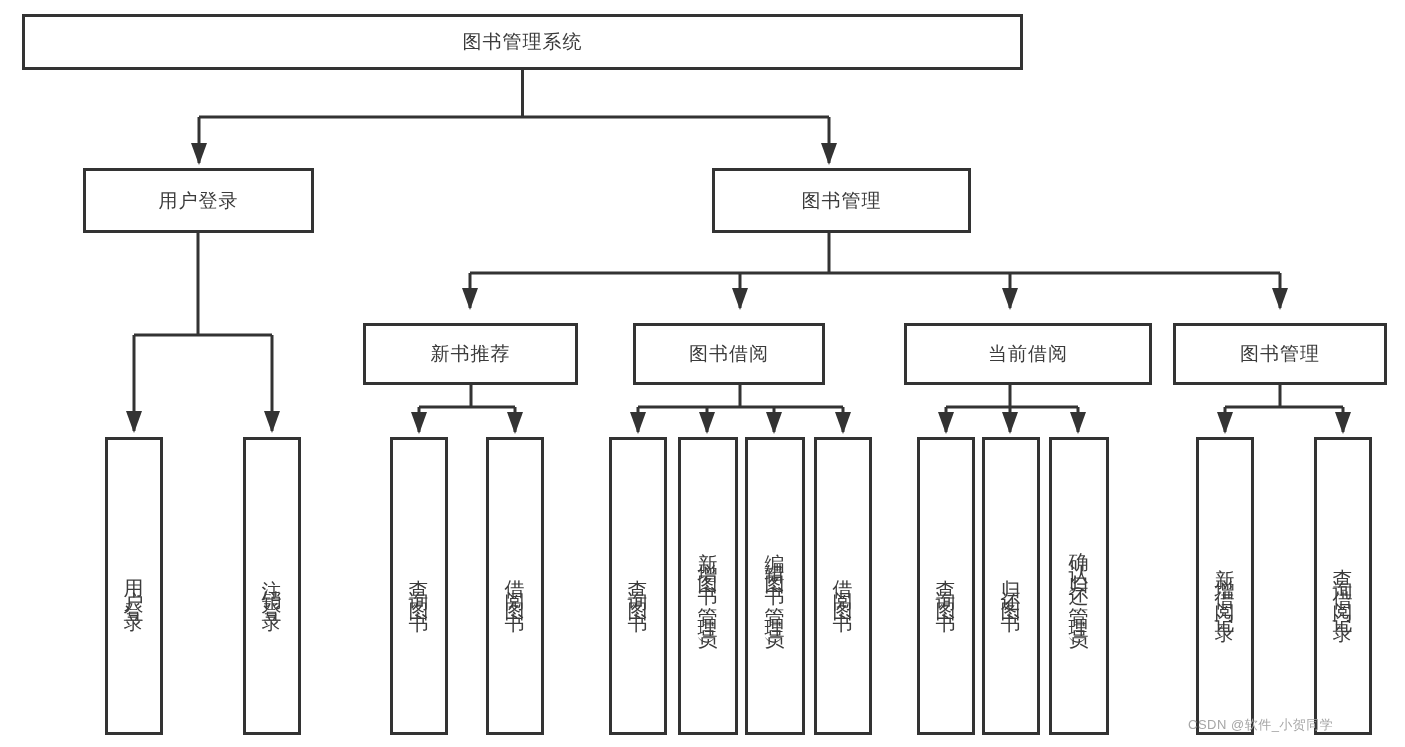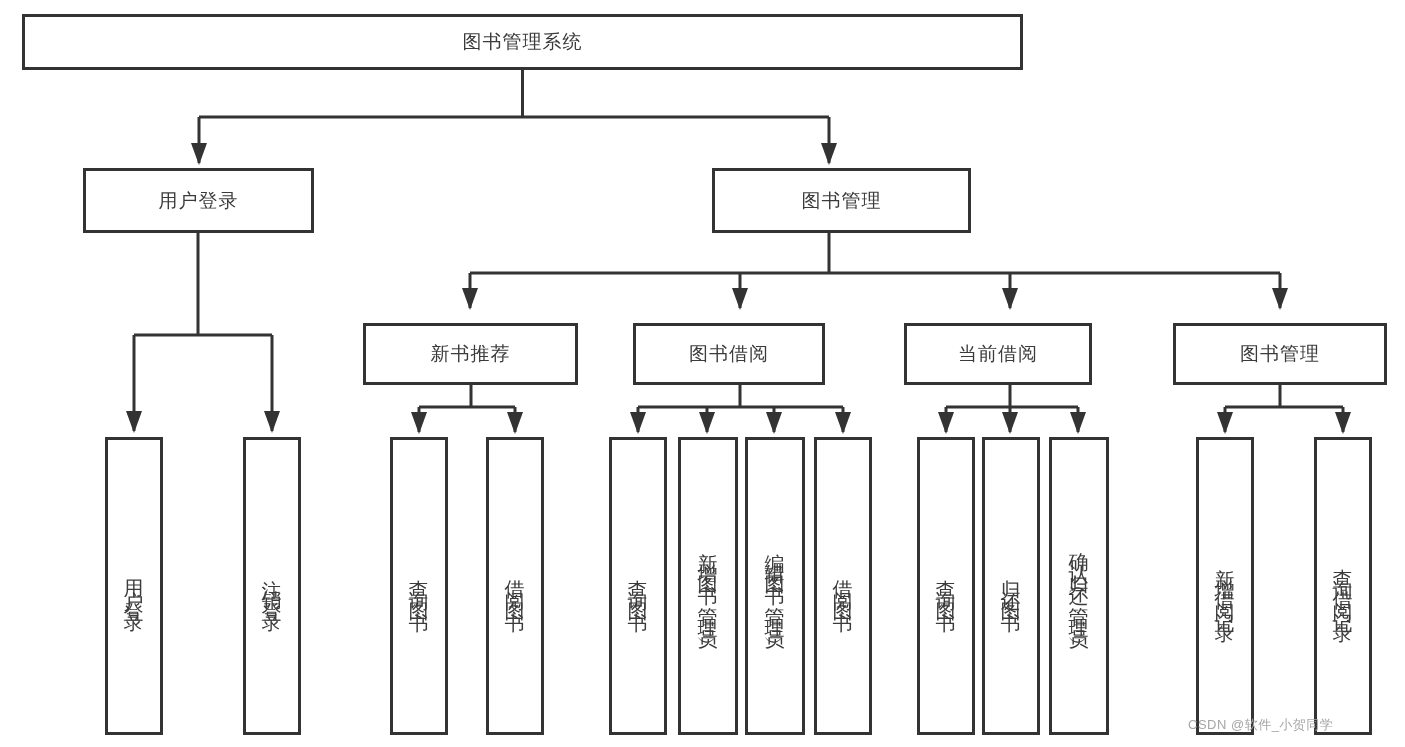--- a/index.html
+++ b/index.html
@@ -117,21 +117,21 @@
   <div class="node lvl2" style="left:712px; width:259px;">
     <span>图书管理</span>
   </div>
 
   <div class="node lvl3" style="left:363px; width:215px;">
     <span>新书推荐</span>
   </div>
   <div class="node lvl3" style="left:633px; width:192px;">
     <span>图书借阅</span>
   </div>
-  <div class="node lvl3" style="left:904px; width:188px;align-items:center;">
+  <div class="node lvl3" style="left:904px; width:248px;align-items:center;">
     <span>当前借阅</span>
   </div>
   <div class="node lvl3" style="left:1173px; width:214px;">
     <span>图书管理</span>
   </div>
 
   <div class="node leaf" style="left:105px;">
     <span class="vtext">用户登录</span>
   </div>
   <div class="node leaf" style="left:243px;">

